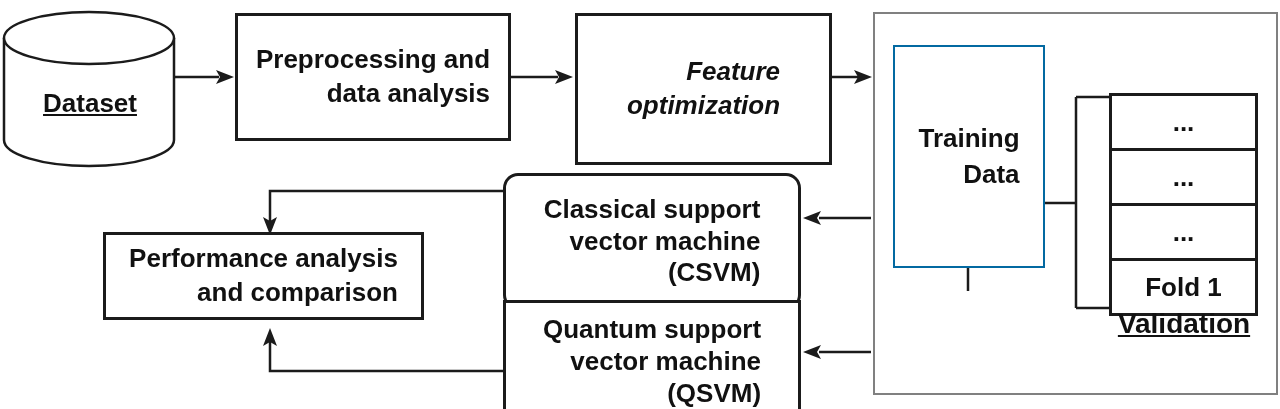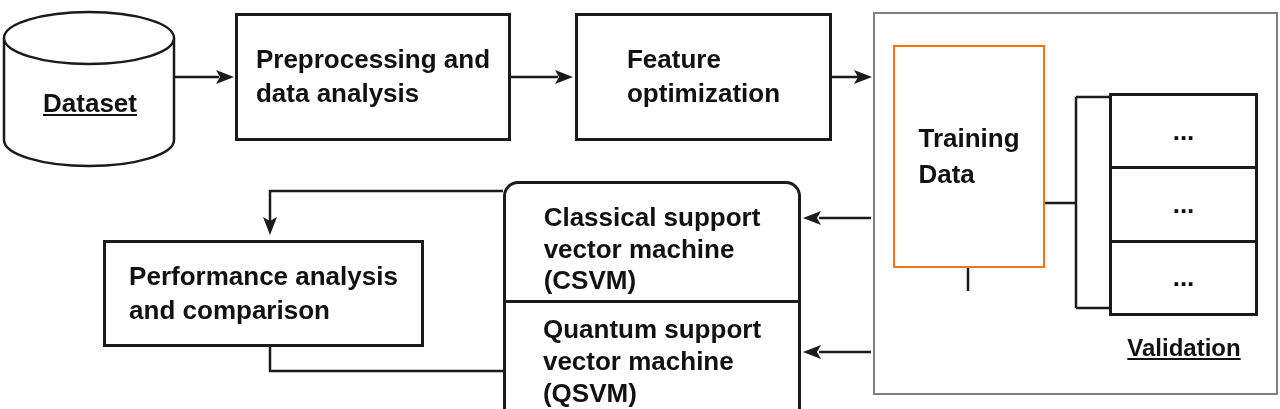--- a/index.html
+++ b/index.html
@@ -4,29 +4,29 @@
 <style>
   html,body { margin:0; padding:0; background:#ffffff; }
   .canvas {
     position:relative; width:1280px; height:409px; background:#ffffff;
     font-family:"Liberation Sans", sans-serif; color:#111; overflow:hidden;
   }
   .wires { position:absolute; left:0; top:0; z-index:2; }
   .node {
     position:absolute; box-sizing:border-box; background:#ffffff;
     border:3px solid #1b1b1b; display:flex; align-items:center; justify-content:center;
-    text-align:left; font-weight:700; font-size:26px; line-height:1.3;
+    text-align:right; font-weight:700; font-size:26px; line-height:1.3;
     white-space:pre-line; z-index:3;
   }
   .node.tight { line-height:1.22; }
   .container-frame {
     position:absolute; box-sizing:border-box; background:#ffffff;
     border:2px solid #808080; z-index:1;
   }
-  .training { border:2px solid #f97316; }
+  .training { border:2px solid #0369a1; }
   .label-only {
     position:absolute; display:flex; align-items:center; justify-content:center;
     text-align:center; font-weight:700; z-index:4; background:transparent;text-decoration:underline;
   }
   .fold-stack {
     position:absolute; box-sizing:border-box; background:#ffffff;
     border:3px solid #1b1b1b; display:flex; flex-direction:column; z-index:3;
   }
   .fold-row {
     flex:1; display:flex; align-items:center; justify-content:center;
@@ -70,39 +70,40 @@
       <polygon points="270,235 263,217 270,221 277,217"></polygon>
       <polygon points="270,328 263,346 270,342 277,346"></polygon>
     </g>
   </svg>
 
   <div class="label-only" style="left:6px; top:86px; width:168px; height:34px; font-size:26px;">Dataset</div>
 
   <div class="node" style="left:235px; top:13px; width:276px; height:128px;">Preprocessing and
 data analysis</div>
 
-  <div class="node" style="left:575px; top:13px; width:257px; height:128px;">Feature
+  <div class="node" style="left:575px; top:13px; width:257px; height:152px;font-style:italic;">Feature
 optimization</div>
 
-  <div class="node tight" style="left:503px; top:181px; width:298px; height:137px;border-radius:15px;">Classical support
+  <div class="node tight" style="left:503px; top:173px; width:298px; height:137px;border-radius:15px;">Classical support
 vector machine
 (CSVM)</div>
 
   <div class="node tight" style="left:503px; top:300px; width:298px; height:124px;">Quantum support
 vector machine
 (QSVM)</div>
 
-  <div class="node" style="left:103px; top:240px; width:321px; height:107px;">Performance analysis
+  <div class="node" style="left:103px; top:232px; width:321px; height:88px;">Performance analysis
 and comparison</div>
 
   <div class="node training" style="left:893px; top:45px; width:152px; height:223px; line-height:1.35;">Training
 Data</div>
 
 
   <div class="fold-stack" style="left:1109px; top:93px; width:149px; height:223px;">
     <div class="fold-row">...</div>
     <div class="fold-row">...</div>
     <div class="fold-row">...</div>
+    <div class="fold-row">Fold 1</div>
   </div>
 
-  <div class="label-only" style="left:1095px; top:331px; width:178px; height:34px; font-size:24px;">Validation</div>
+  <div class="label-only" style="left:1095px; top:307px; width:178px; height:34px; font-size:28px;">Validation</div>
 
 </div>
 
 </body></html>

